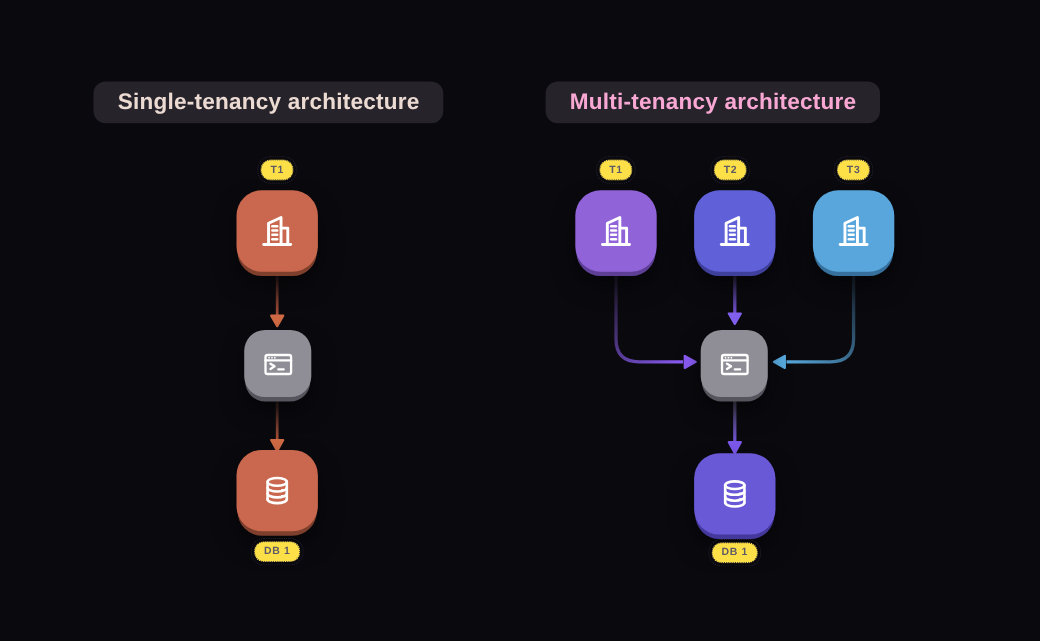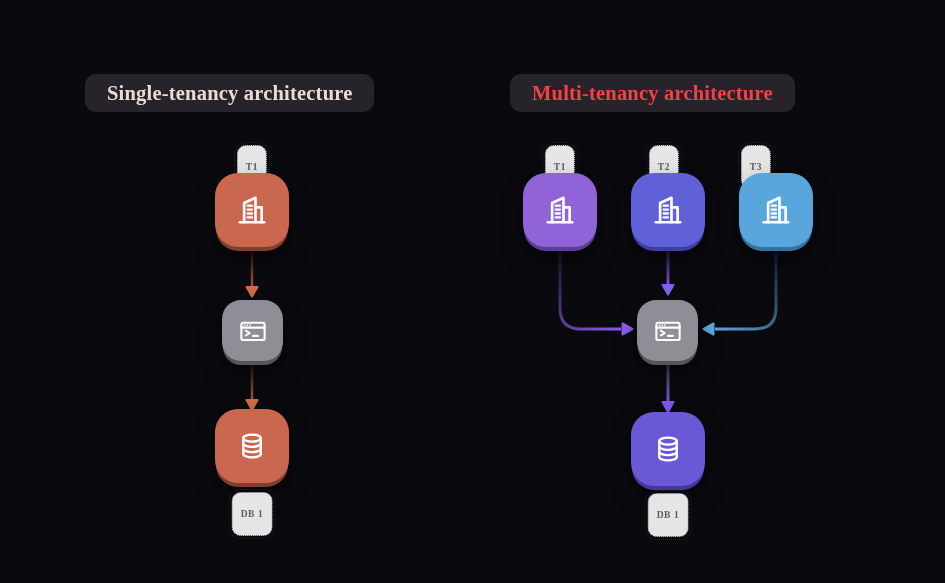--- a/index.html
+++ b/index.html
@@ -1,31 +1,31 @@
 <!DOCTYPE html>
 <html><head>
 <meta charset="utf-8">
 <style>
   html,body{margin:0;padding:0;background:#0a090e;}
   .canvas{
     position:relative;width:945px;height:583px;overflow:hidden;
     background:#0a090e;
-    font-family:Liberation Serif, serif;
+    font-family:Liberation Sans, sans-serif;
   }
   .edges{position:absolute;left:0;top:0;width:945px;height:583px;pointer-events:none;}
   .title-pill{
     position:absolute;height:38px;line-height:38px;padding:0 22px;
     background:#26232b;border-radius:11px;
     font-size:20.5px;font-weight:700;letter-spacing:.2px;white-space:nowrap;
   }
   .title-single{left:85px;top:74px;color:#ecdbd2;}
-  .title-multi{left:510px;top:74px;color:#ef4444;}
+  .title-multi{left:496px;top:74px;color:#f9a8d4;}
   .tag{
     position:absolute;transform:translateX(-50%);
-    padding:16px 8px;background:#e5e5e5;border:1px dotted #38343f;border-radius:9px;
+    padding:3px 8px;background:#fde047;border:1px dotted #38343f;border-radius:9px;
     outline:1px dotted #262230;outline-offset:2px;
     font-size:9.5px;font-weight:700;letter-spacing:.6px;color:#5e5a66;white-space:nowrap;
   }
   .node{
     position:absolute;display:flex;align-items:center;justify-content:center;
     box-sizing:border-box;
   }
   .sq74{width:74px;height:74px;border-radius:23px;}
   .sq61{width:61px;height:61px;border-radius:19px;}
   .n-orange{background:#c9684e;box-shadow:0 5px 0 -1px #7e3f2c,0 12px 20px rgba(0,0,0,.5);}
@@ -129,21 +129,21 @@
           <path d="M29 23.2 h2"></path>
           <path d="M29 29.6 h2"></path>
         </g>
     </svg>
   </div>
 
   <div class="tag" style="left:252px;top:492px">DB 1</div>
 
   <div class="tag" style="left:560px;top:145px">T1</div>
   <div class="tag" style="left:664px;top:145px">T2</div>
-  <div class="tag" style="left:756px;top:145px">T3</div>
+  <div class="tag" style="left:776px;top:145px">T3</div>
 
   <div class="node sq74 n-purple" style="left:523px;top:173px">
     <svg width="42" height="42" viewBox="0 0 48 48" fill="none" stroke="#fff" stroke-width="3" stroke-linecap="round" stroke-linejoin="round">
       <path d="M10 38 H38"></path>
         <path d="M15 38 V16 L28 10 V38"></path>
         <path d="M28 21 H35 V38"></path>
       <g stroke-width="2.6">
           <path d="M19 19 H24"></path>
           <path d="M19 23.5 H24"></path>
           <path d="M19 28 H24"></path>

